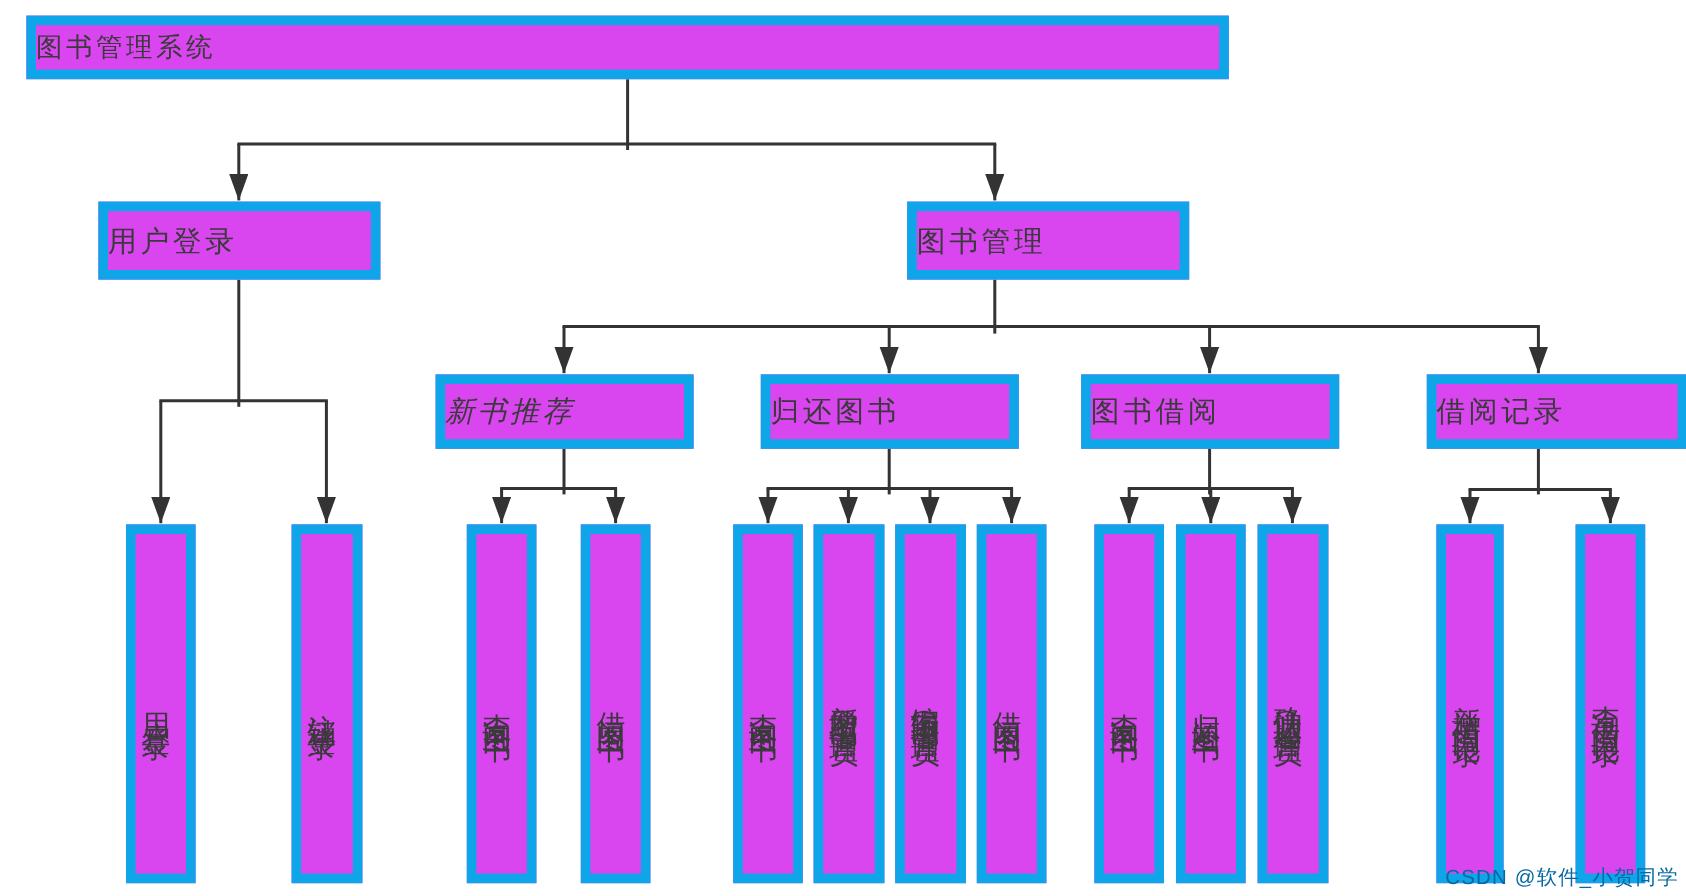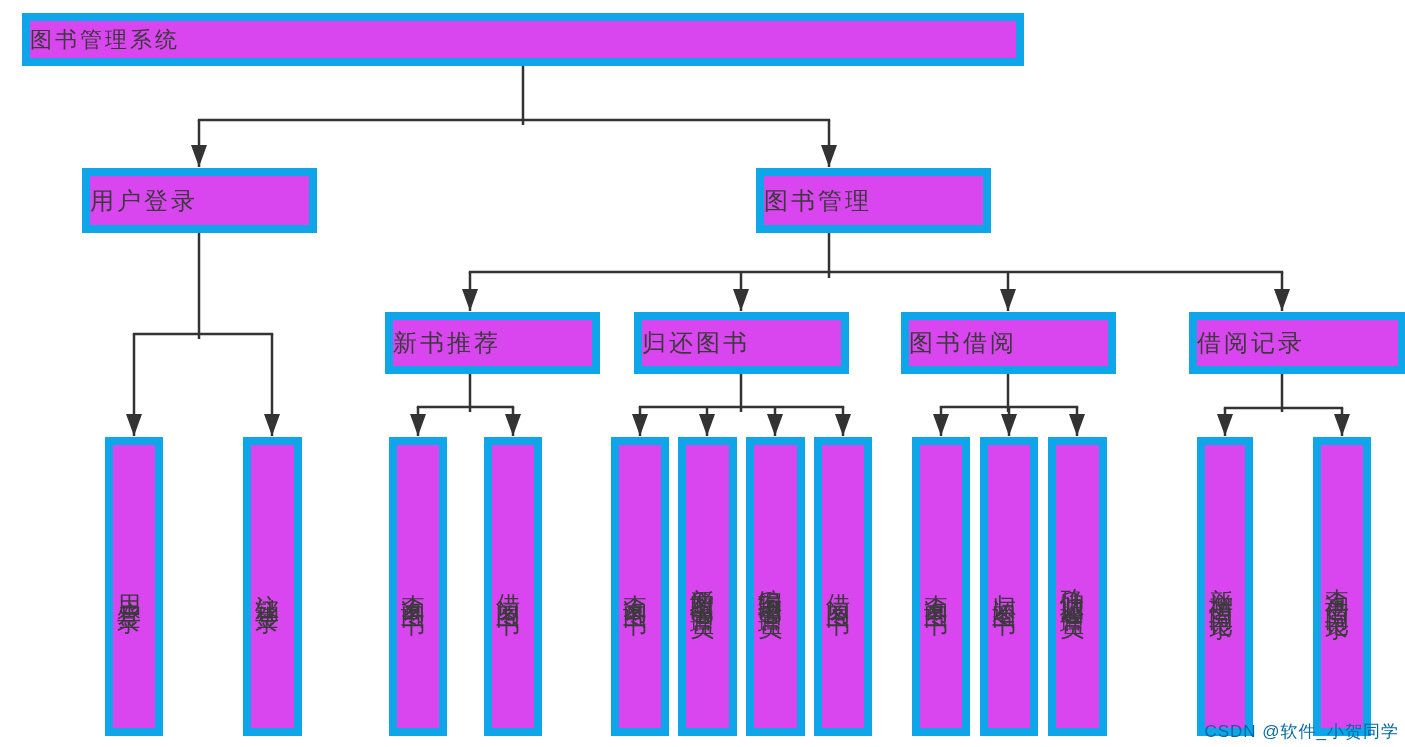--- a/index.html
+++ b/index.html
@@ -37,21 +37,21 @@
     bottom: 4px;
     font-size: 17px;
     color: #0369a1;
     letter-spacing: 1px;
     white-space: nowrap;
   }
   
   .root            { left: 22px;   top: 13px;  width: 1002px; height: 53px; }
   .n-user-login    { left: 82px;   top: 168px; width: 235px;  height: 65px; }
   .n-book-mgmt     { left: 712px;  top: 168px; width: 235px;  height: 65px; margin-left: 44px; }
-  .n-new-book-rec  { left: 385px;  top: 312px; width: 215px;  height: 62px; }
+  .n-new-book-rec  { left: 363px;  top: 312px; width: 215px;  height: 62px; font-style: italic; }
   .n-book-borrow   { left: 634px;  top: 312px; width: 215px;  height: 62px; }
   .n-cur-borrow    { left: 901px;  top: 312px; width: 215px;  height: 62px; }
   .n-borrow-rec    { left: 1173px; top: 312px; width: 217px;  height: 62px; margin-left: 16px; }
   .leaf            { top: 437px; height: 299px; }
   .lf1  { left: 105px;  width: 58px; }
   .lf2  { left: 243px;  width: 59px; }
   .lf3  { left: 389px;  width: 58px; }
   .lf4  { left: 484px;  width: 58px; }
   .lf5  { left: 611px;  width: 58px; }
   .lf6  { left: 678px;  width: 59px; }

